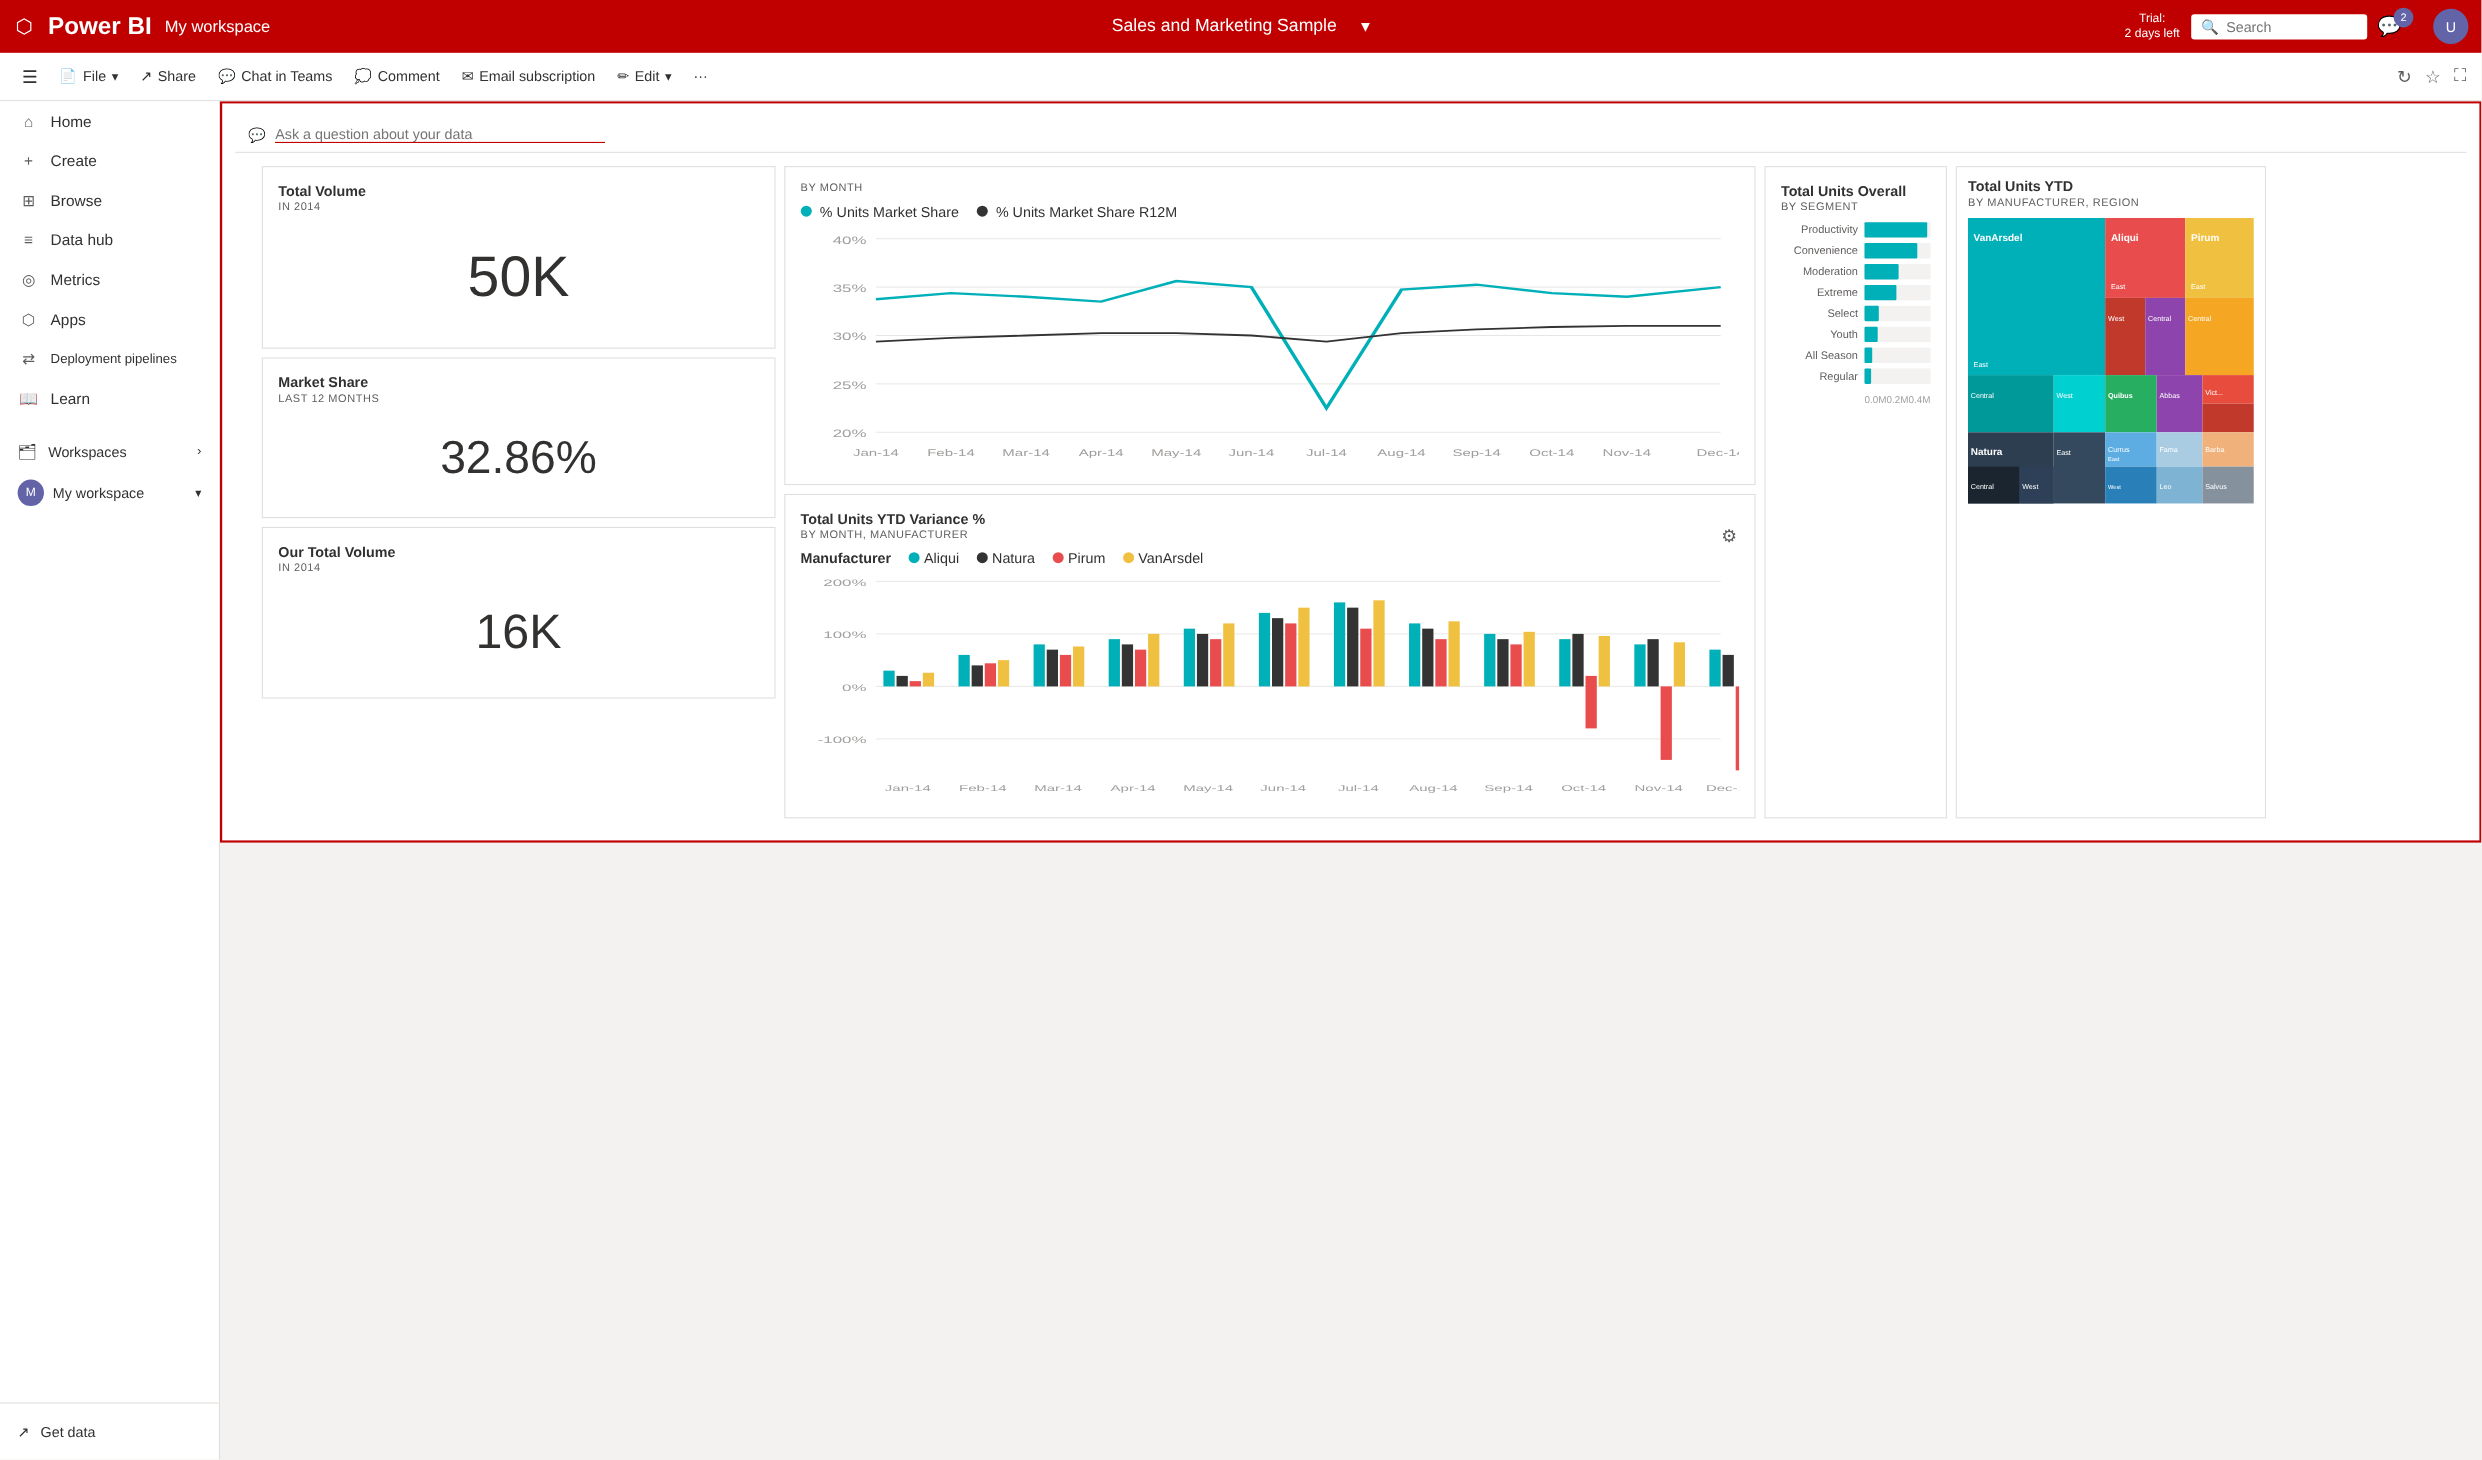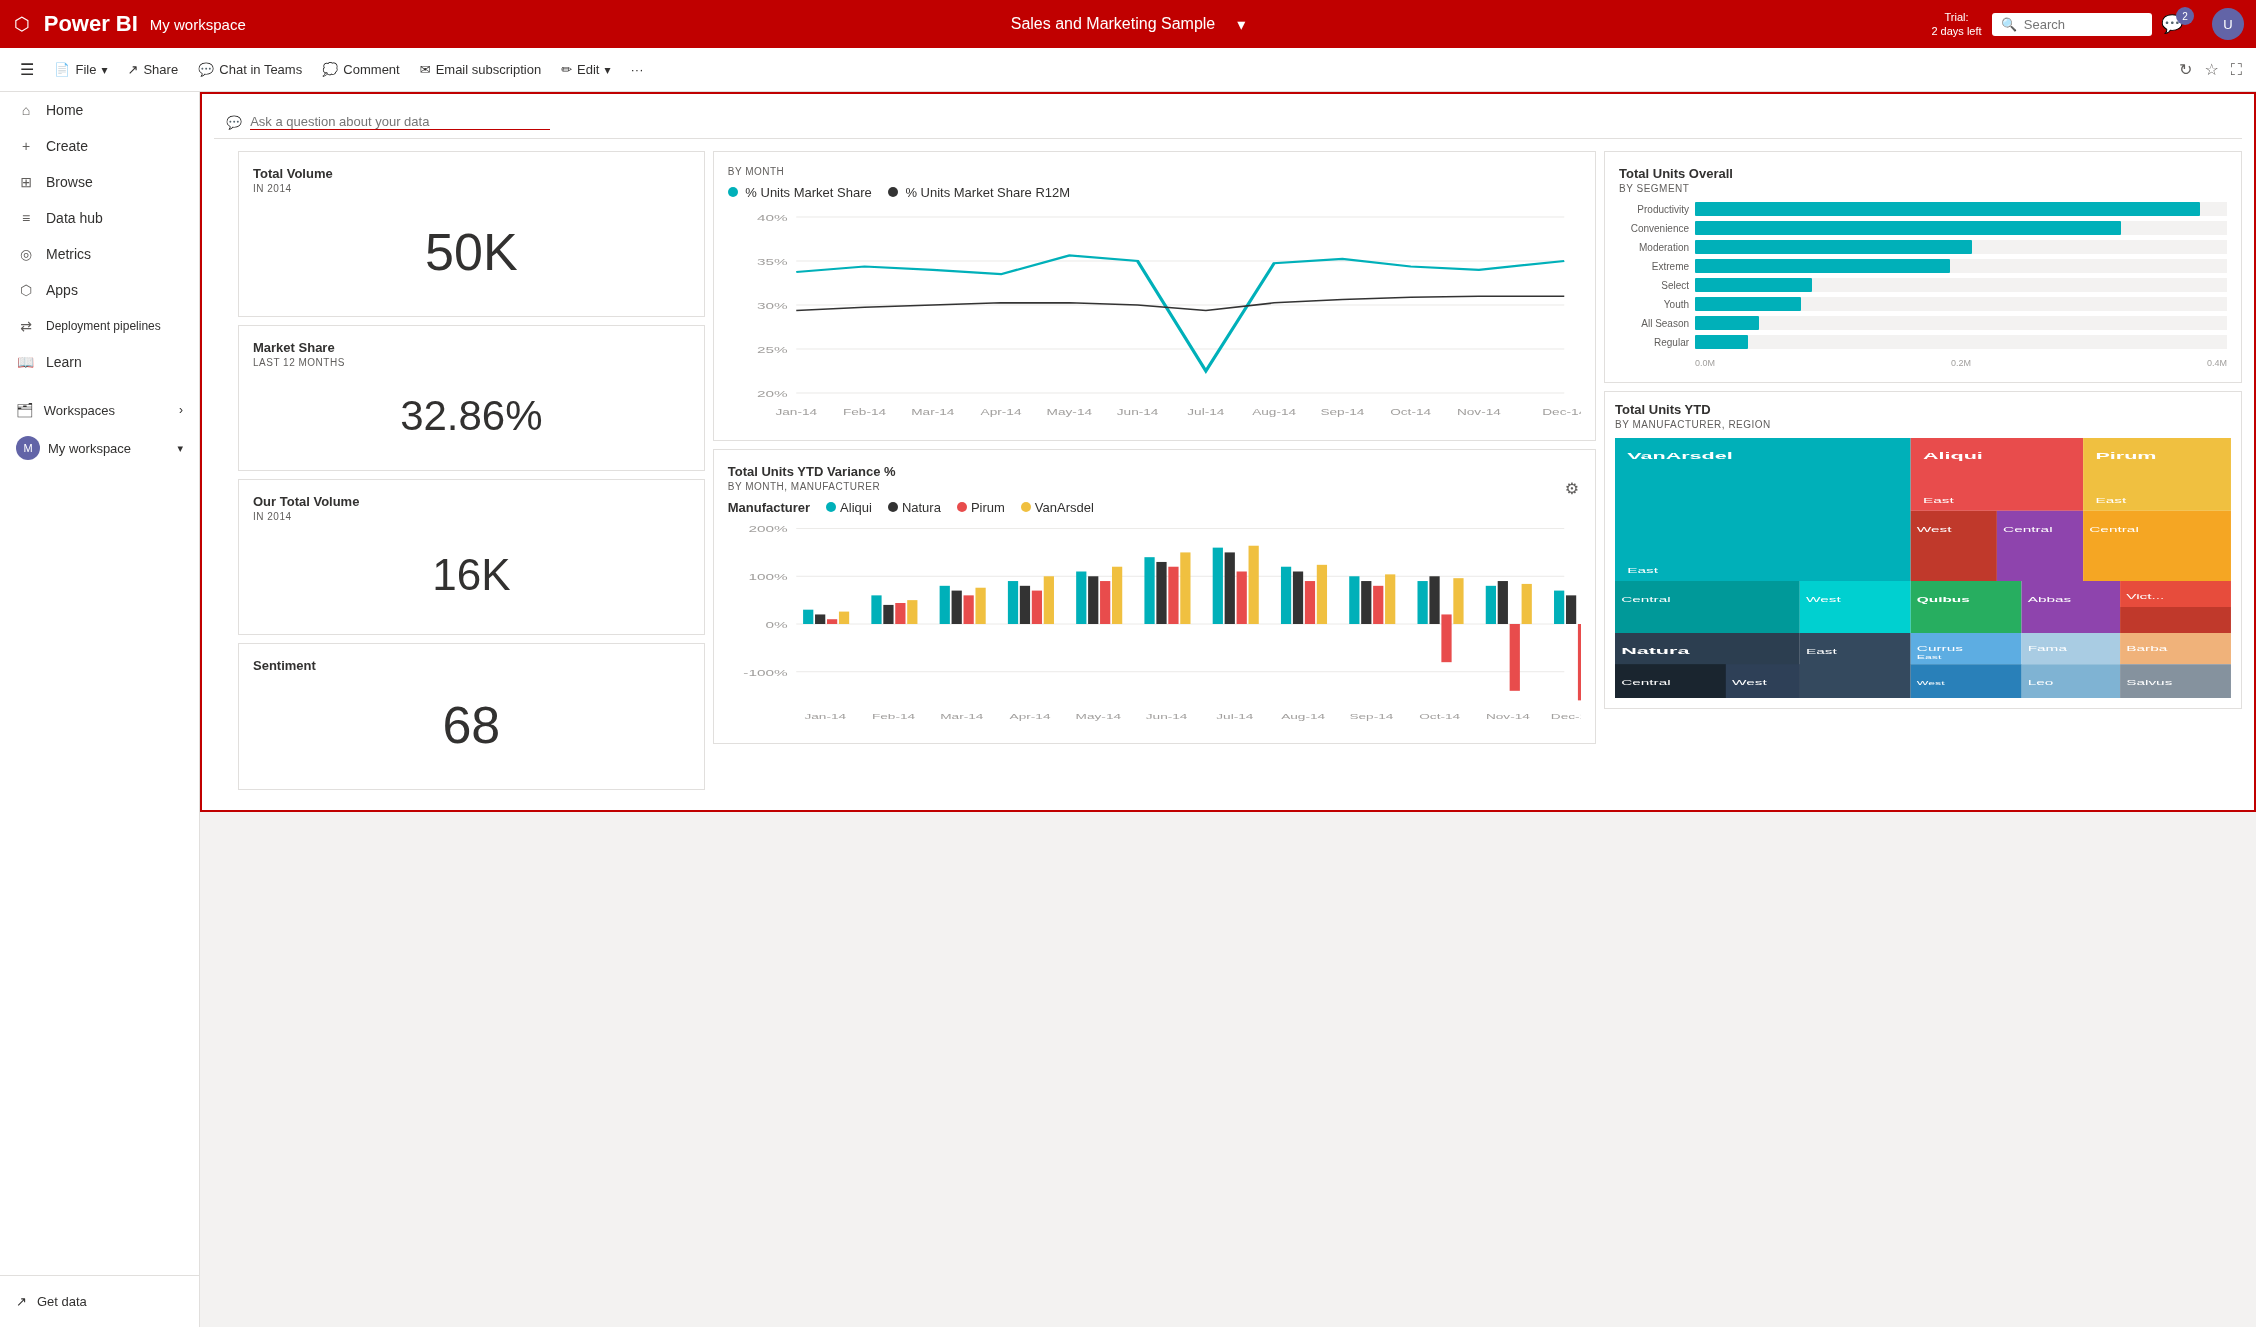--- a/index.html
+++ b/index.html
@@ -507,24 +507,20 @@
             <div class="tile-subtitle">LAST 12 MONTHS</div>
             <div class="medium-number">32.86%</div>
           </div>
 
           <div class="tile">
             <div class="tile-title">Our Total Volume</div>
             <div class="tile-subtitle">IN 2014</div>
             <div class="big-number" style="font-size:44px;">16K</div>
           </div>
 
-          <div class="tile">
-            <div class="tile-title">Sentiment</div>
-            <div class="big-number">68</div>
-          </div>
         </div>
 
         <div style="display:flex;flex-direction:column;gap:8px;">
 
           <div class="tile">
             <div class="tile-subtitle">BY MONTH</div>
             <div class="chart-legend">
               <span>
                 <span class="legend-dot" style="background:#00b0b9;"></span>
                 % Units Market Share
@@ -666,21 +662,21 @@
                 <text x="377" y="210" text-anchor="middle" font-size="8" fill="#a19f9d">Sep-14</text>
                 <text x="417" y="210" text-anchor="middle" font-size="8" fill="#a19f9d">Oct-14</text>
                 <text x="457" y="210" text-anchor="middle" font-size="8" fill="#a19f9d">Nov-14</text>
                 <text x="495" y="210" text-anchor="middle" font-size="8" fill="#a19f9d">Dec-14</text>
               </svg>
             </div>
           </div>
 
         </div>
 
-        <div style="display:flex;flex-direction:column;gap:8px;">
+        <div style="display:flex;flex-direction:row;gap:8px;">
 
           <div class="tile">
             <div class="tile-title">Total Units Overall</div>
             <div class="tile-subtitle">BY SEGMENT</div>
             <div class="bar-chart">
               <div class="bar-row">
                 <span class="bar-label">Productivity</span>
                 <div class="bar-container">
                   <div class="bar-fill" style="width:95%;"></div>
                 </div>

